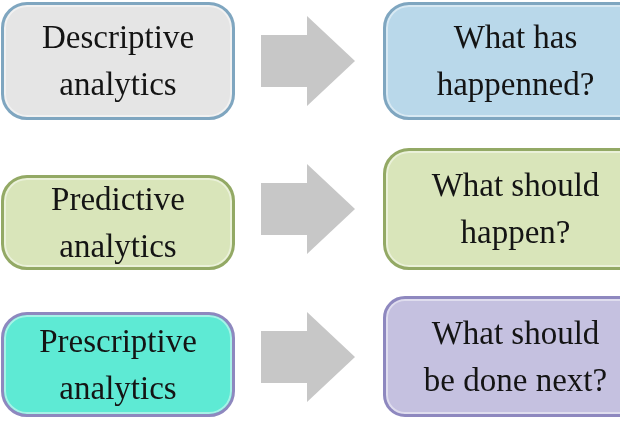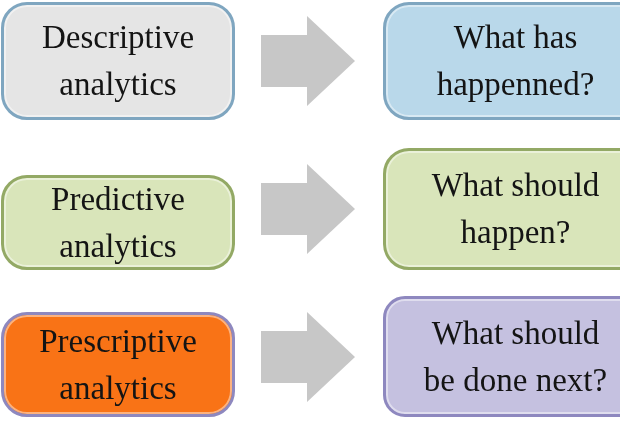--- a/index.html
+++ b/index.html
@@ -83,21 +83,21 @@
     <svg class="arrow" viewBox="0 0 94 90" aria-hidden="true">
       <polygon points="0,19 46,19 46,0 94,45 46,90 46,71 0,71" fill="#c7c7c7"></polygon>
     </svg>
     <div class="box box-right" style="background-color: rgb(217, 229, 186); border-color: rgb(147, 169, 101);">
       <span>What should
 happen?</span>
     </div>
   </div>
 
   <div class="row row-2">
-    <div class="box box-left" style="background-color: #f97316; border-color: rgb(142, 136, 191); margin-top: 16px;">
+    <div class="box box-left" style="background-color: #5eead4; border-color: rgb(142, 136, 191); margin-top: 16px;">
       <span>Prescriptive
 analytics</span>
     </div>
     <svg class="arrow" viewBox="0 0 94 90" aria-hidden="true">
       <polygon points="0,19 46,19 46,0 94,45 46,90 46,71 0,71" fill="#c7c7c7"></polygon>
     </svg>
     <div class="box box-right" style="background-color: rgb(197, 193, 224); border-color: rgb(142, 136, 191); border-radius: 22px;">
       <span>What should
 be done next?</span>
     </div>

